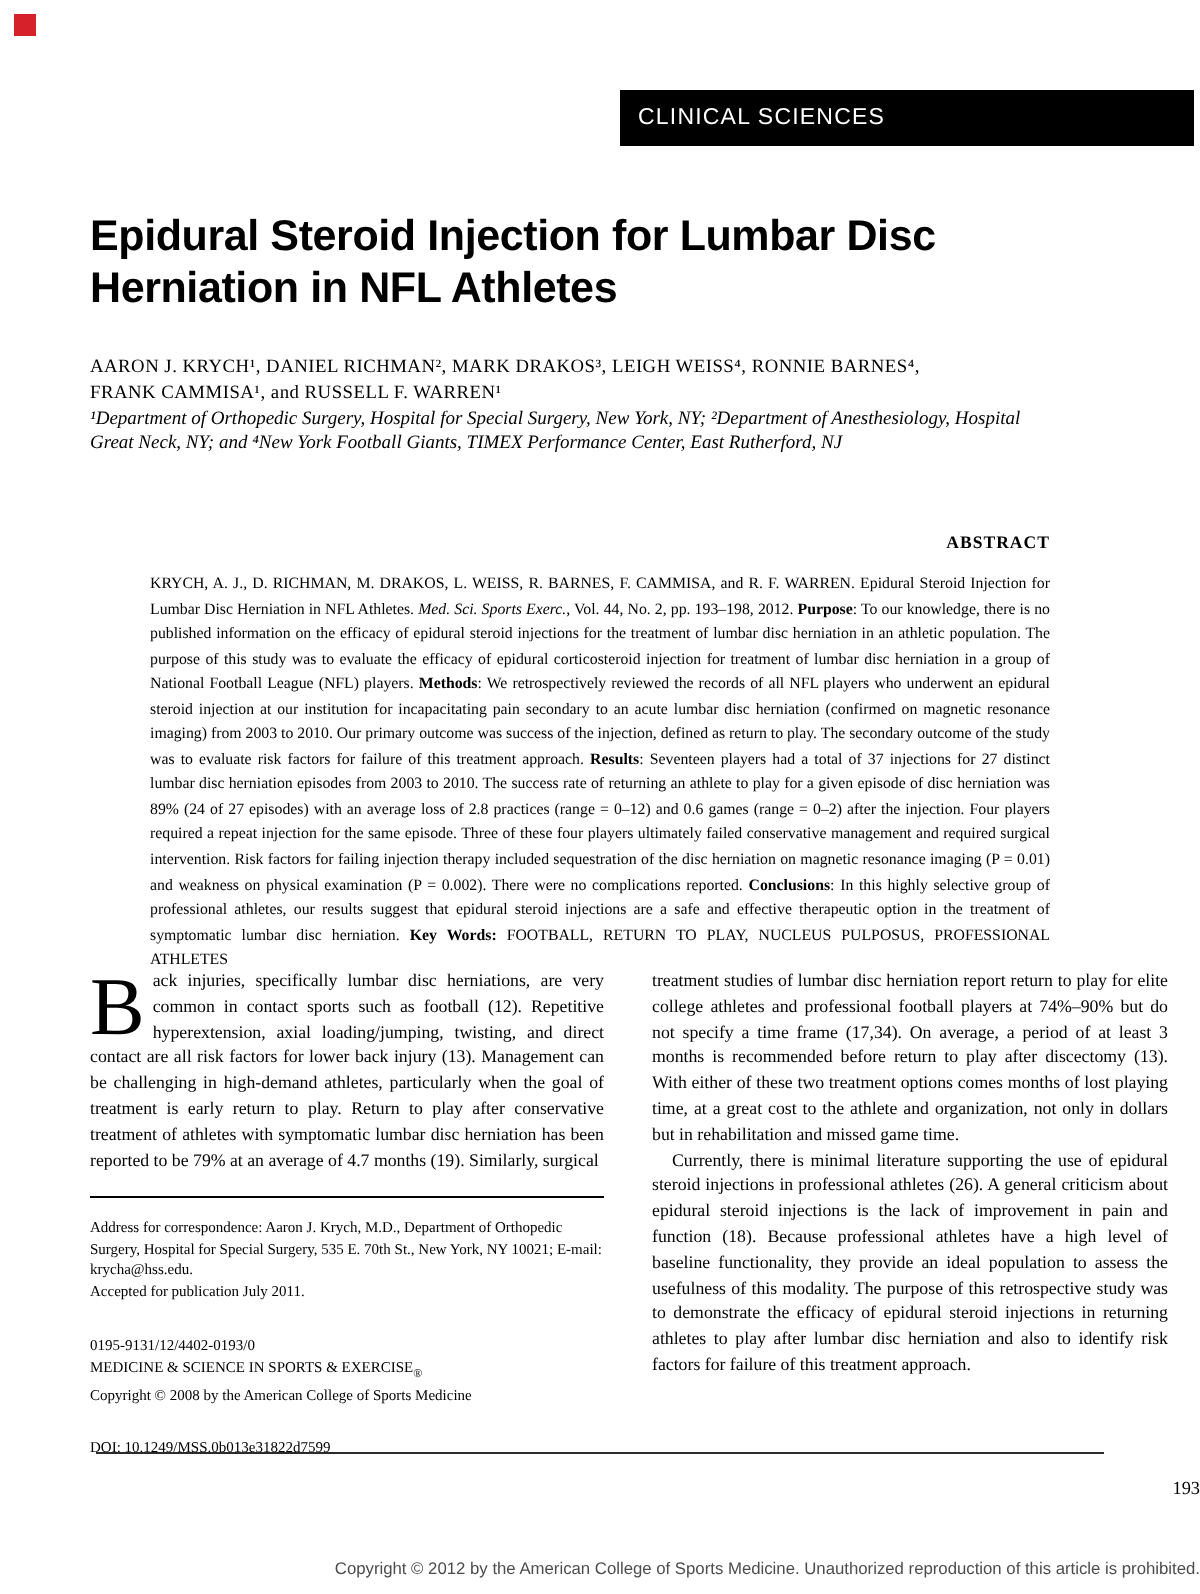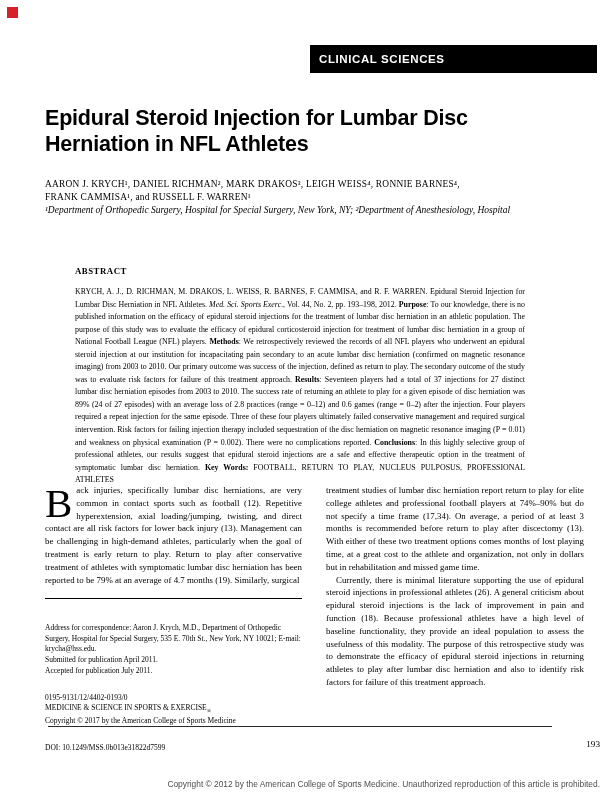--- a/index.html
+++ b/index.html
@@ -4,49 +4,49 @@
 <style>
   html,body{margin:0;padding:0;background:#fff;}
   .page{position:relative;width:600px;height:797px;background:#ffffff;
         font-family:"Liberation Serif","DejaVu Serif",serif;color:#000;overflow:hidden;}
 
   .corner-marker{position:absolute;left:7px;top:7px;width:11px;height:11px;background:#d6212b;}
 
   .banner{position:absolute;left:310px;top:45px;right:3px;height:28px;background:#000;
           display:flex;align-items:center;}
   .banner-text{font-family:"Liberation Sans","DejaVu Sans",sans-serif;color:#fff;
-               font-size:11.5px;letter-spacing:0.6px;padding-left:9px;font-weight:bold;}
+               font-size:11.5px;letter-spacing:0.6px;padding-left:9px;}
 
   .title{position:absolute;left:45px;top:105px;margin:0;
          font-family:"Liberation Sans","DejaVu Sans",sans-serif;
          font-size:21.5px;line-height:26px;font-weight:700;letter-spacing:-0.2px;}
 
   .authors{position:absolute;left:45px;top:178px;font-size:9.4px;line-height:12.5px;
            letter-spacing:0.25px;white-space:nowrap;}
 
   .affiliations{position:absolute;left:45px;top:205px;font-style:italic;
                 font-size:9.5px;line-height:11.6px;white-space:nowrap;}
 
-  .abstract-heading{position:absolute;left:75px;top:266px;width:450px;text-align:left;
+  .abstract-heading{position:absolute;left:75px;top:266px;width:450px;text-align:right;
                     font-weight:700;font-size:8.8px;letter-spacing:0.5px;}
 
   .abstract-body{position:absolute;left:75px;top:286px;width:450px;margin:0;
                  font-size:7.9px;line-height:12.55px;text-align:justify;}
   .seg.italic{font-style:italic;}
   .seg.bold{font-weight:700;}
 
   .col{position:absolute;top:484px;font-size:8.9px;line-height:12.8px;text-align:justify;}
   .col-left{left:45px;width:257px;}
   .col-right{left:326px;width:258px;font-family:Liberation Serif, serif;}
   .body-par{margin:0;}
   .body-par.indent{text-indent:10px;}
   .dropcap{float:left;font-size:41px;line-height:33px;margin:3px 4px 0 0;}
 
   .footnotes{position:absolute;left:45px;top:598px;width:257px;border-top:1.5px solid #000;
-             padding-top:24px;font-size:7.5px;line-height:10.7px;}
+             padding-top:10px;font-size:7.5px;line-height:10.7px;}
   .fn{margin:0;}
   .fn-gap{margin-top:16px;}
   .fn sub{font-size:6px;}
 
   .bottom-rule{position:absolute;left:48px;top:726px;width:504px;border-top:1.7px solid #2b2b2b;}
 
   .page-number{position:absolute;left:0;top:739px;width:600px;text-align:right;font-size:9.2px;}
 
   .page-footer{position:absolute;left:0;top:779px;width:600px;text-align:right;
                font-family:"Liberation Sans","DejaVu Sans",sans-serif;font-size:8.4px;color:#4d4d4d;}
@@ -61,37 +61,37 @@
   <div class="banner">
     <span class="banner-text">CLINICAL SCIENCES</span>
   </div>
 
   <h1 class="title"><span>Epidural Steroid Injection for Lumbar Disc</span><br><span>Herniation in NFL Athletes</span></h1>
 
   <div class="authors"><span>AARON J. KRYCH¹, DANIEL RICHMAN², MARK DRAKOS³, LEIGH WEISS⁴, RONNIE BARNES⁴,</span><br><span>FRANK CAMMISA¹, and RUSSELL F. WARREN¹</span></div>
 
   <div class="affiliations">
     <div>¹Department of Orthopedic Surgery, Hospital for Special Surgery, New York, NY; ²Department of Anesthesiology, Hospital</div>
+    <div>Great Neck, NY; and ⁴New York Football Giants, TIMEX Performance Center, East Rutherford, NJ</div>
   </div>
 
   <div class="abstract-heading">ABSTRACT</div>
 
   <p class="abstract-body"><span class="seg">KRYCH, A. J., D. RICHMAN, M. DRAKOS, L. WEISS, R. BARNES, F. CAMMISA, and R. F. WARREN. Epidural Steroid Injection for Lumbar Disc Herniation in NFL Athletes. </span><span class="seg italic">Med. Sci. Sports Exerc.</span><span class="seg">, Vol. 44, No. 2, pp. 193–198, 2012. </span><span class="seg bold">Purpose</span><span class="seg">: To our knowledge, there is no published information on the efficacy of epidural steroid injections for the treatment of lumbar disc herniation in an athletic population. The purpose of this study was to evaluate the efficacy of epidural corticosteroid injection for treatment of lumbar disc herniation in a group of National Football League (NFL) players. </span><span class="seg bold">Methods</span><span class="seg">: We retrospectively reviewed the records of all NFL players who underwent an epidural steroid injection at our institution for incapacitating pain secondary to an acute lumbar disc herniation (confirmed on magnetic resonance imaging) from 2003 to 2010. Our primary outcome was success of the injection, defined as return to play. The secondary outcome of the study was to evaluate risk factors for failure of this treatment approach. </span><span class="seg bold">Results</span><span class="seg">: Seventeen players had a total of 37 injections for 27 distinct lumbar disc herniation episodes from 2003 to 2010. The success rate of returning an athlete to play for a given episode of disc herniation was 89% (24 of 27 episodes) with an average loss of 2.8 practices (range = 0–12) and 0.6 games (range = 0–2) after the injection. Four players required a repeat injection for the same episode. Three of these four players ultimately failed conservative management and required surgical intervention. Risk factors for failing injection therapy included sequestration of the disc herniation on magnetic resonance imaging (P = 0.01) and weakness on physical examination (P = 0.002). There were no complications reported. </span><span class="seg bold">Conclusions</span><span class="seg">: In this highly selective group of professional athletes, our results suggest that epidural steroid injections are a safe and effective therapeutic option in the treatment of symptomatic lumbar disc herniation. </span><span class="seg bold">Key Words:</span><span class="seg"> FOOTBALL, RETURN TO PLAY, NUCLEUS PULPOSUS, PROFESSIONAL ATHLETES</span></p>
 
   <div class="col col-left">
     <p class="body-par"><span class="dropcap">B</span><span>ack injuries, specifically lumbar disc herniations, are very common in contact sports such as football (12). Repetitive hyperextension, axial loading/jumping, twisting, and direct contact are all risk factors for lower back injury (13). Management can be challenging in high-demand athletes, particularly when the goal of treatment is early return to play. Return to play after conservative treatment of athletes with symptomatic lumbar disc herniation has been reported to be 79% at an average of 4.7 months (19). Similarly, surgical</span></p>
   </div>
 
   <div class="footnotes">
     <p class="fn">Address for correspondence: Aaron J. Krych, M.D., Department of Orthopedic Surgery, Hospital for Special Surgery, 535 E. 70th St., New York, NY 10021; E-mail: krycha@hss.edu.</p>
-    <p class="fn">Submitted for publication April 2011.</p>
     <p class="fn">Accepted for publication July 2011.</p>
     <p class="fn fn-gap">0195-9131/12/4402-0193/0</p>
     <p class="fn"><span>MEDICINE &amp; SCIENCE IN SPORTS &amp; EXERCISE</span><sub>®</sub></p>
-    <p class="fn">Copyright © 2017 by the American College of Sports Medicine</p>
+    <p class="fn">Copyright © 2008 by the American College of Sports Medicine</p>
     <p class="fn fn-gap">DOI: 10.1249/MSS.0b013e31822d7599</p>
   </div>
 
   <div class="col col-right">
     <p class="body-par">treatment studies of lumbar disc herniation report return to play for elite college athletes and professional football players at 74%–90% but do not specify a time frame (17,34). On average, a period of at least 3 months is recommended before return to play after discectomy (13). With either of these two treatment options comes months of lost playing time, at a great cost to the athlete and organization, not only in dollars but in rehabilitation and missed game time.</p>
     <p class="body-par indent">Currently, there is minimal literature supporting the use of epidural steroid injections in professional athletes (26). A general criticism about epidural steroid injections is the lack of improvement in pain and function (18). Because professional athletes have a high level of baseline functionality, they provide an ideal population to assess the usefulness of this modality. The purpose of this retrospective study was to demonstrate the efficacy of epidural steroid injections in returning athletes to play after lumbar disc herniation and also to identify risk factors for failure of this treatment approach.</p>
   </div>
 
   <div class="bottom-rule"></div>
 

